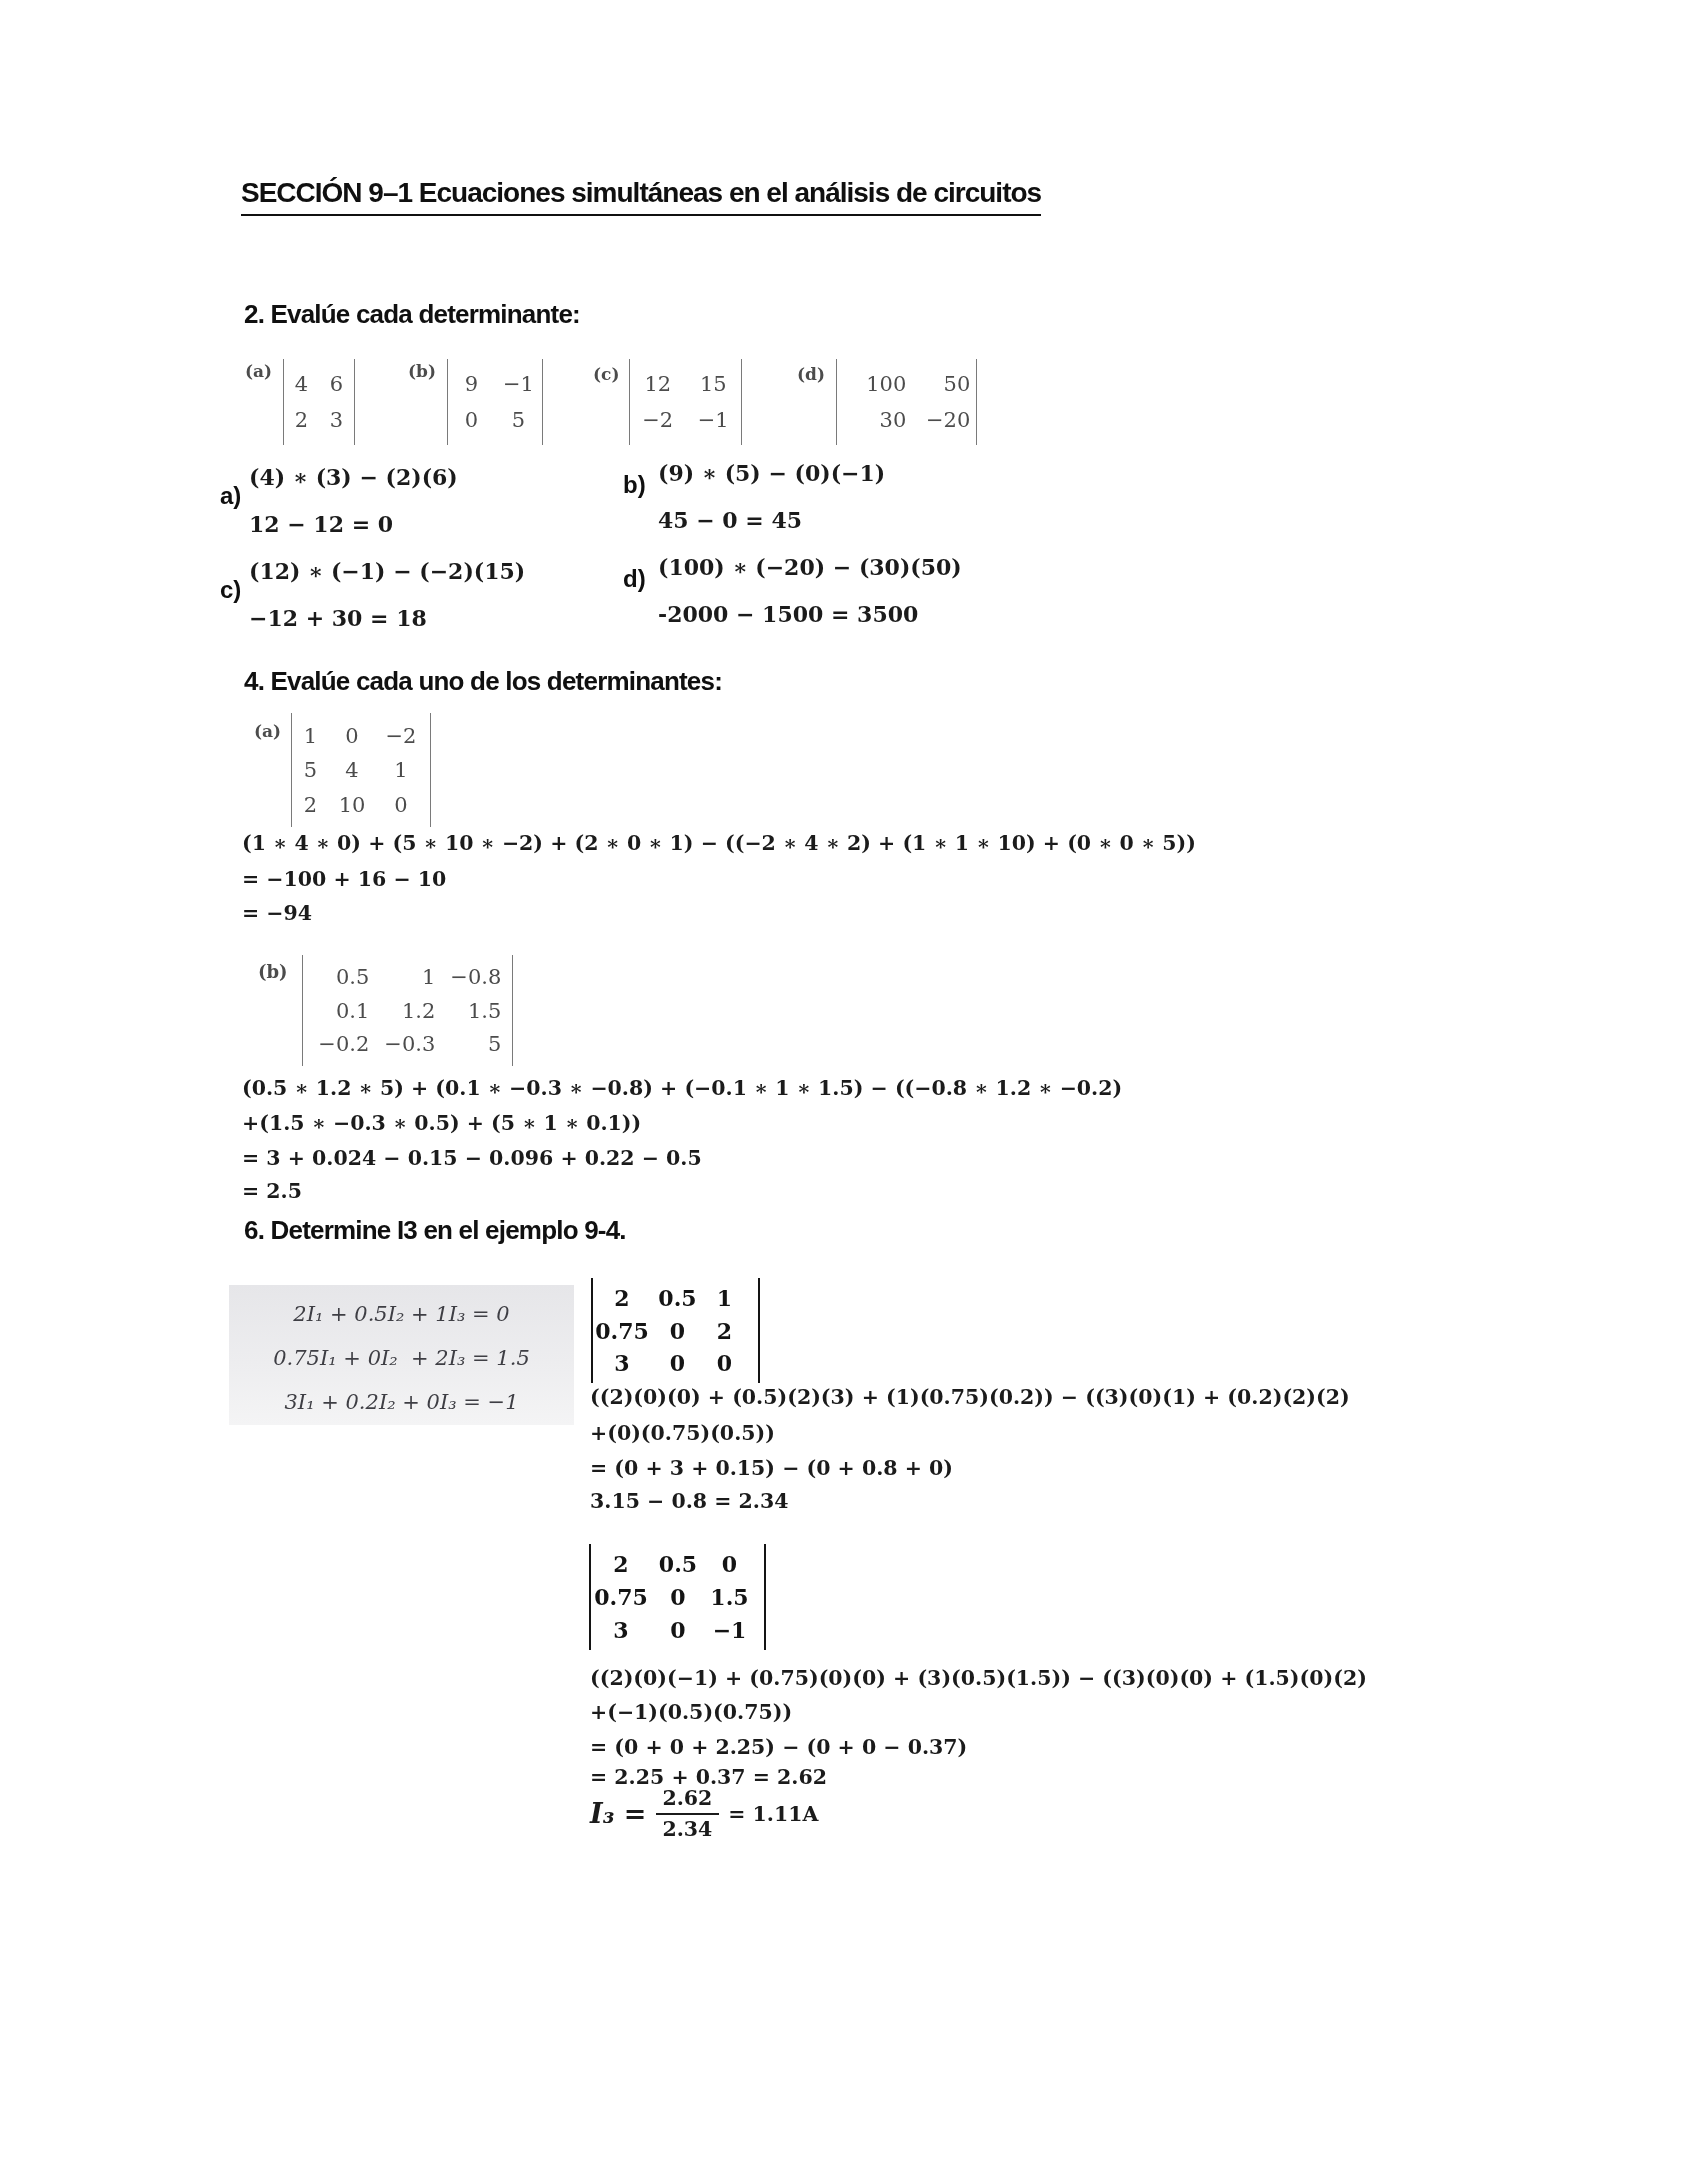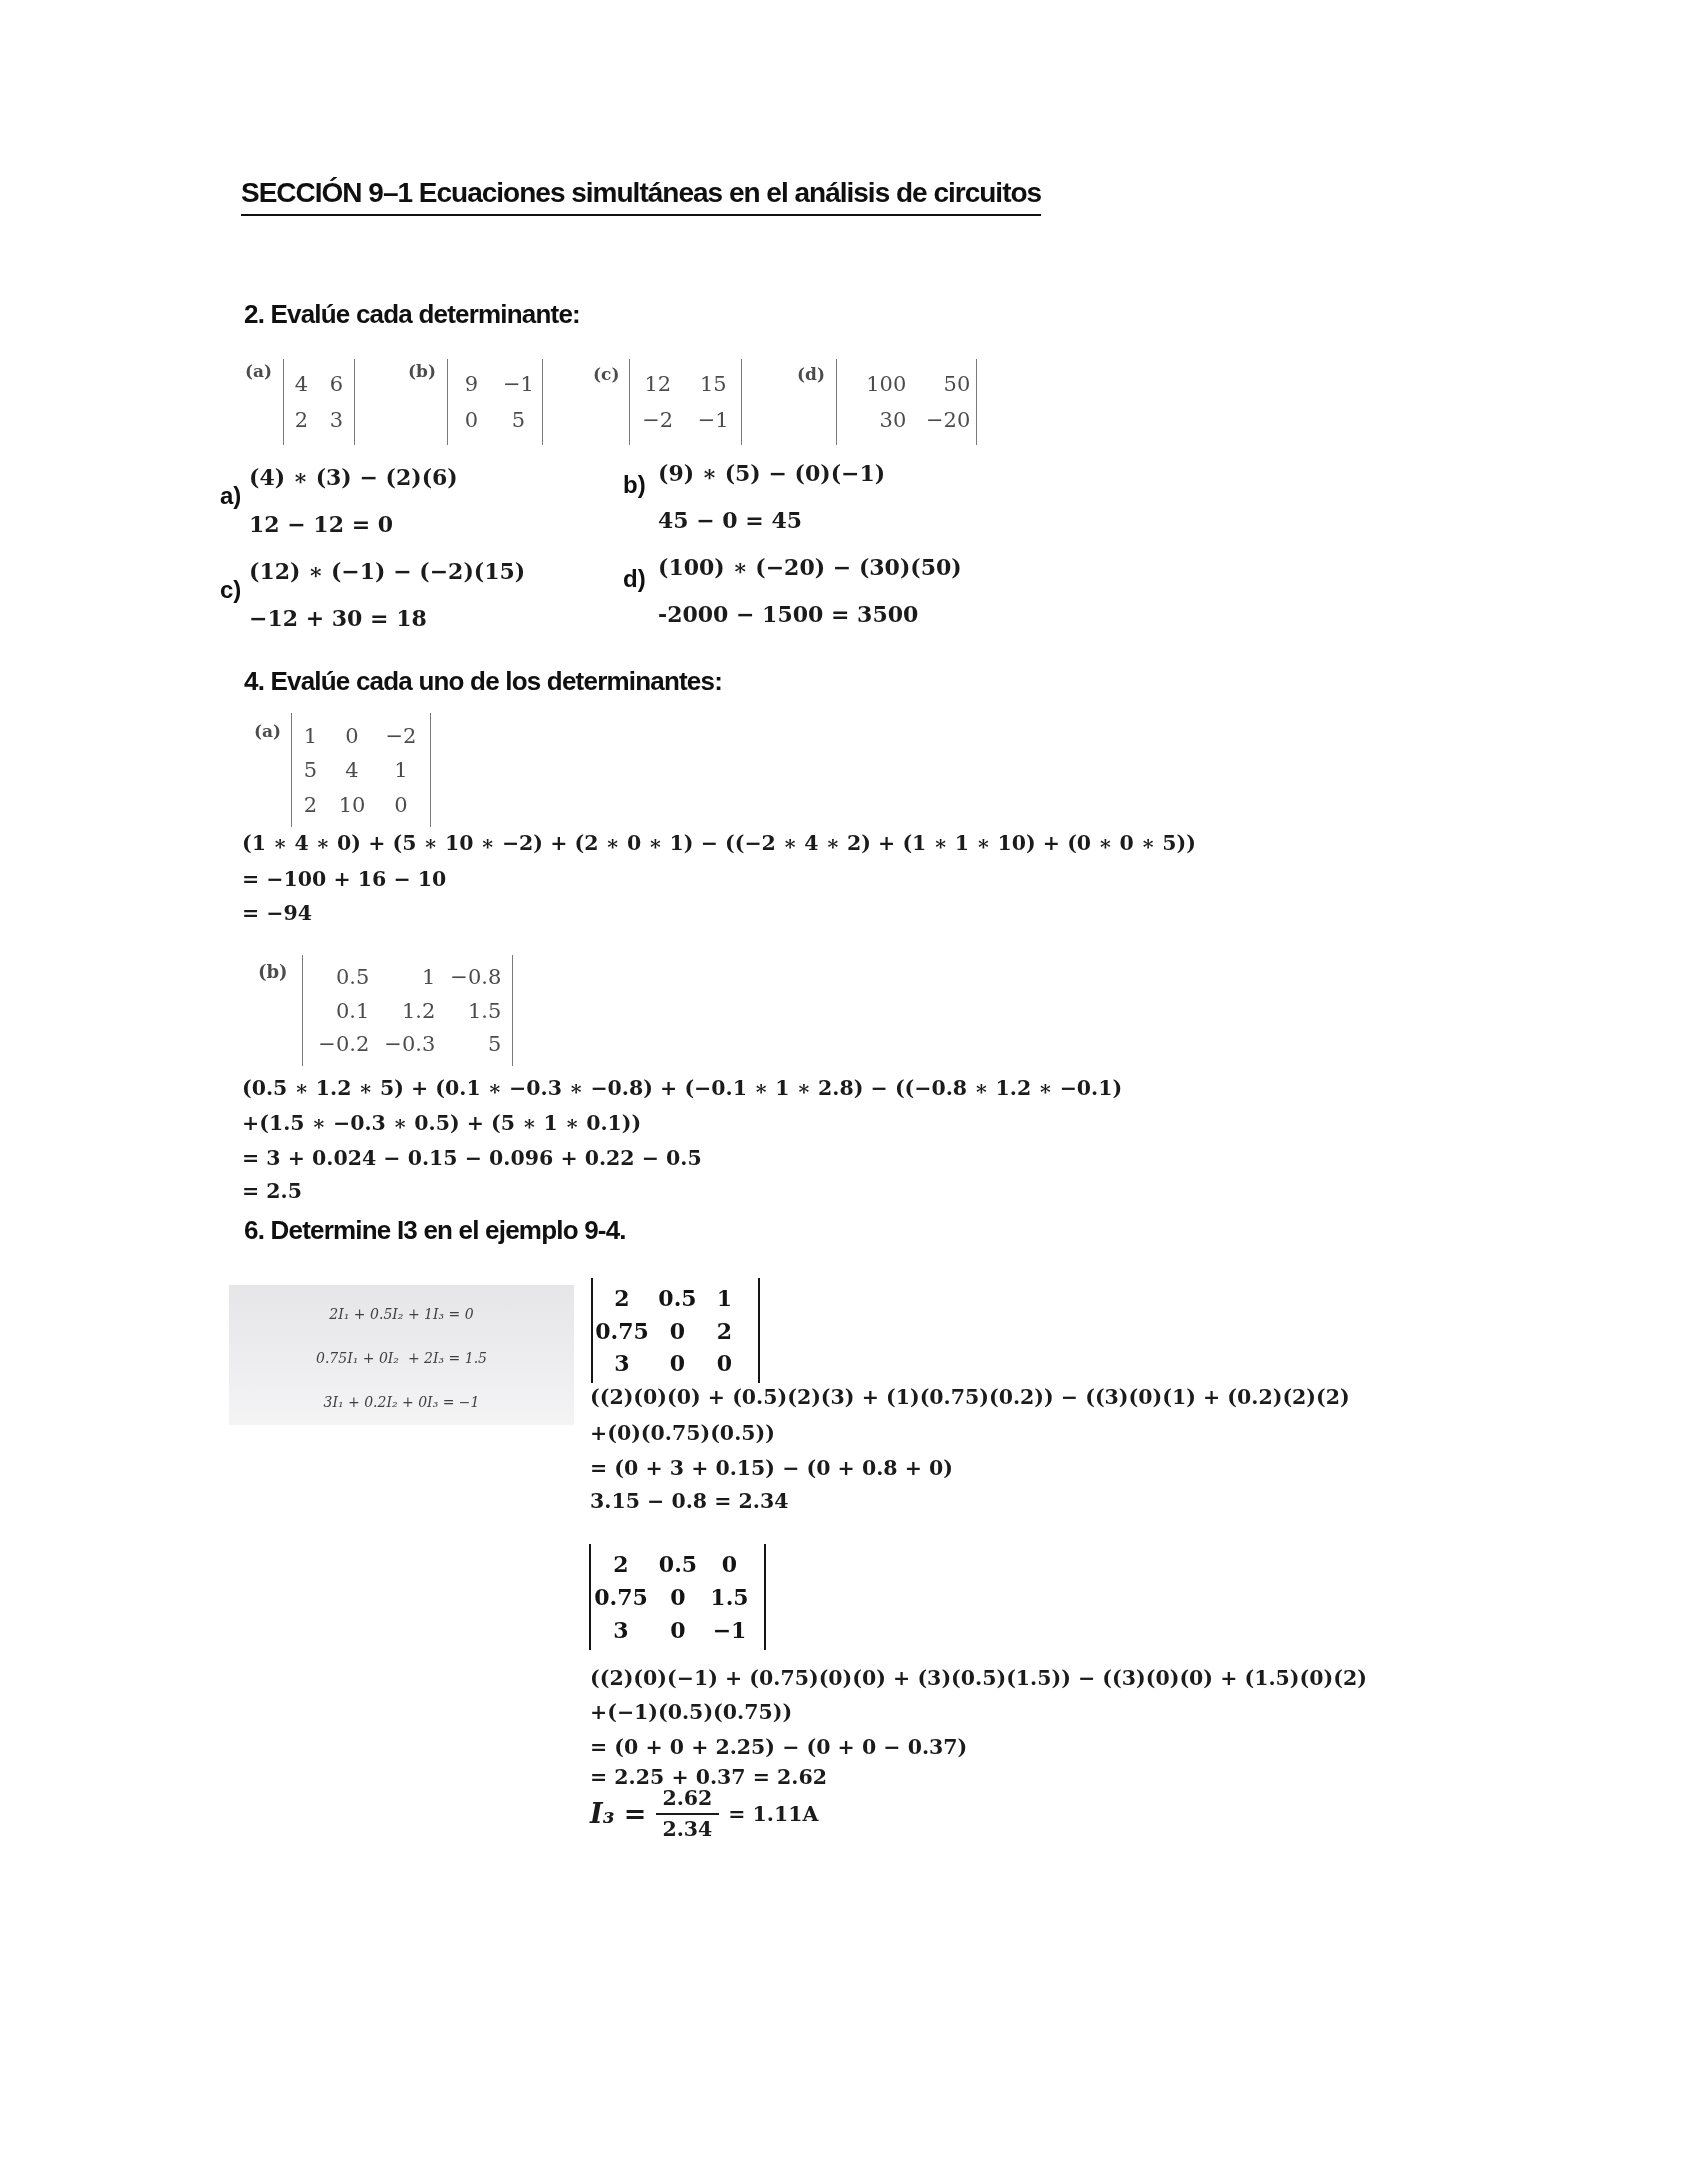--- a/index.html
+++ b/index.html
@@ -22,21 +22,21 @@
   .matrix{display:grid;align-content:space-evenly;justify-items:center;
           border-left:1.3px solid #7a7a7a;border-right:1.3px solid #7a7a7a;}
   .matrix .mcell{display:block;text-align:center;}
   .m-scan{font-family:"DejaVu Serif",serif;font-size:21px;color:#4c4c4c;}
   .m-scan-r .mcell{justify-self:end;text-align:right;}
   .m-bold{font-family:"DejaVu Serif",serif;font-weight:700;font-size:22px;color:#141414;
           border-left:2px solid #141414;border-right:2px solid #141414;}
   
   .graybox{background:linear-gradient(180deg,#e6e6e9 0%,#ededef 55%,#f4f4f5 100%);}
   .eq{font-family:"DejaVu Serif","Liberation Serif",serif;font-style:italic;color:#3e3e44;
-      font-size:14px;line-height:44px;text-align:center;white-space:pre;}
+      font-size:21px;line-height:44px;text-align:center;white-space:pre;}
   
   .fracrow{display:flex;align-items:center;gap:9.3px;
            font-family:"DejaVu Serif",serif;font-weight:700;color:#1b1b1b;}
   .frac{display:inline-flex;flex-direction:column;align-items:center;}
   .frac .num{padding:0 6.6px 2.6px 6.6px;font-size:20.5px;}
   .frac .den{padding:2.6px 6.6px 0 6.6px;font-size:20.5px;border-top:2px solid #1b1b1b;}
   .lhs-i{font-style:italic;font-size:27px;}
   .rhs{font-size:20.5px;}
 </style>
 </head>
@@ -123,21 +123,21 @@
       <span class="mcell">1</span>
       <span class="mcell">−0.8</span>
       <span class="mcell">0.1</span>
       <span class="mcell">1.2</span>
       <span class="mcell">1.5</span>
       <span class="mcell">−0.2</span>
       <span class="mcell">−0.3</span>
       <span class="mcell">5</span>
     </div>
 
-  <div class="abs sol" style="left:242px;top:1076px;">(0.5 ∗ 1.2 ∗ 5) + (0.1 ∗ −0.3 ∗ −0.8) + (−0.1 ∗ 1 ∗ 2.8) − ((−0.8 ∗ 1.2 ∗ −0.1)</div>
+  <div class="abs sol" style="left:242px;top:1076px;">(0.5 ∗ 1.2 ∗ 5) + (0.1 ∗ −0.3 ∗ −0.8) + (−0.1 ∗ 1 ∗ 1.5) − ((−0.8 ∗ 1.2 ∗ −0.2)</div>
   <div class="abs sol" style="left:242px;top:1111px;">+(1.5 ∗ −0.3 ∗ 0.5) + (5 ∗ 1 ∗ 0.1))</div>
   <div class="abs sol" style="left:242px;top:1146px;">= 3 + 0.024 − 0.15 − 0.096 + 0.22 − 0.5</div>
   <div class="abs sol" style="left:242px;top:1179px;">= 2.5</div>
 
   <div class="abs h-prob" style="left:236px;top:1215px;">6. Determine I3 en el ejemplo 9-4.</div>
 
   <div class="abs graybox" style="left:229px;top:1285px;width:345px;height:140px;padding-top:6.6px;box-sizing:border-box;">
     <div class="eq">2I₁ + 0.5I₂ + 1I₃ = 0</div>
     <div class="eq">0.75I₁ + 0I₂  + 2I₃ = 1.5</div>
     <div class="eq">3I₁ + 0.2I₂ + 0I₃ = −1</div>

